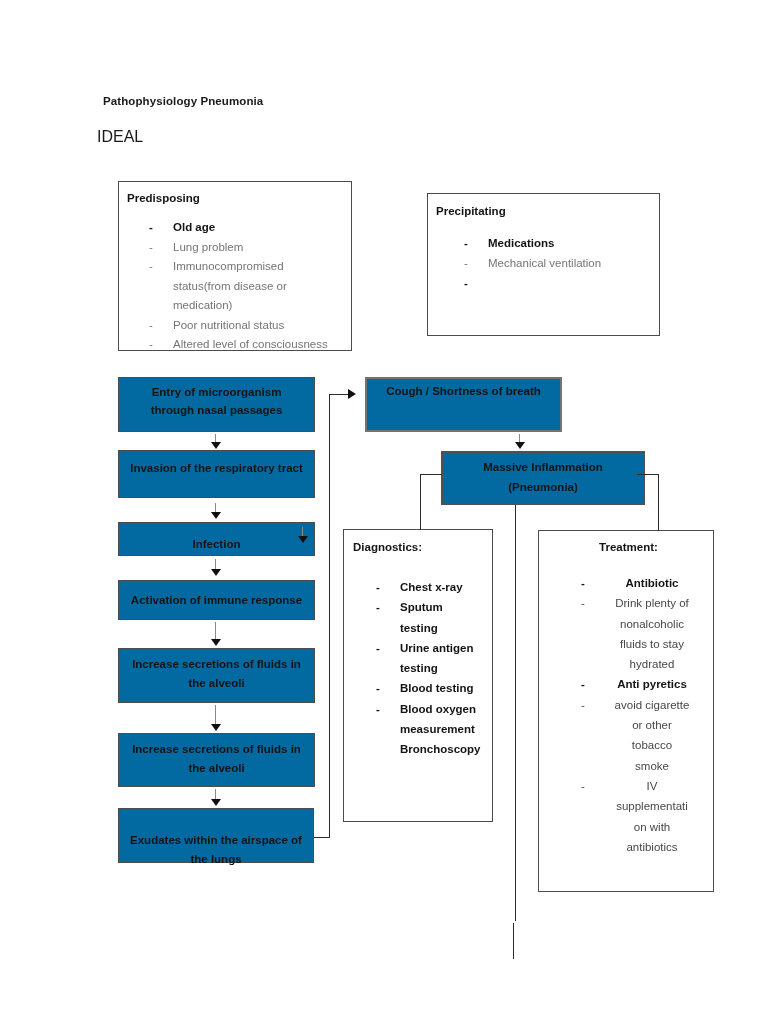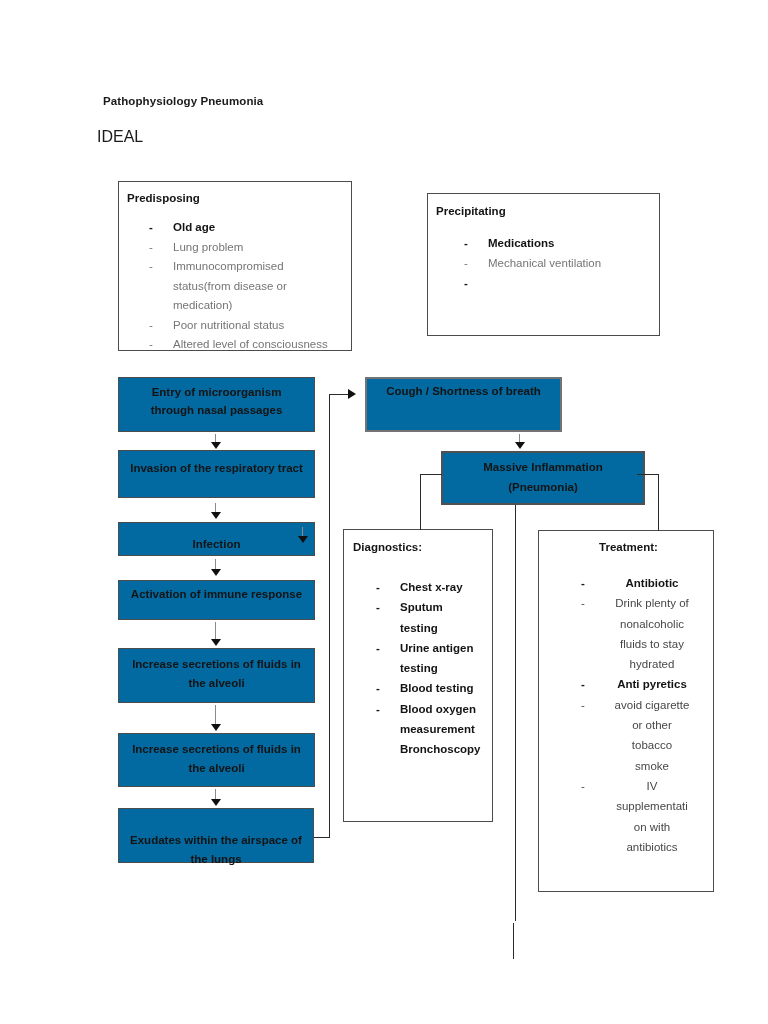--- a/index.html
+++ b/index.html
@@ -29,21 +29,21 @@
   #diagnostics .dash-list { margin-top:20px; margin-left:23px; line-height:20.3px; }
   #treatment { left:538px; top:530px; width:176px; height:362px; padding:6px 4px 6px 9px;text-align:center; }
   #treatment .dash-list { margin-top:16px; margin-left:23px; line-height:20.3px; }
 
   
   .flowbox { position:absolute; border:1px solid #4c4c4c; background:#0369a1; font-size:11.5px;
              font-weight:700; color:#141414; text-align:center; white-space:pre-line; }
   #fb-entry       { left:118px; top:377px; width:197px; height:55px; padding-top:5px;  line-height:18px; }
   #fb-invasion    { left:118px; top:450px; width:197px; height:48px; padding-top:8px;  line-height:18px; }
   #fb-infection   { left:118px; top:522px; width:197px; height:34px; padding-top:12px;  line-height:18px; }
-  #fb-activation  { left:118px; top:580px; width:197px; height:40px; padding-top:4px;  line-height:18px; }
+  #fb-activation  { left:118px; top:580px; width:197px; height:40px; padding-top:10px;  line-height:18px; }
   #fb-secretions1 { left:118px; top:648px; width:197px; height:55px; padding-top:6px;  line-height:19px; }
   #fb-secretions2 { left:118px; top:733px; width:197px; height:54px; padding-top:6px;  line-height:19px; }
   #fb-exudates    { left:118px; top:808px; width:196px; height:55px; padding-top:22px;  line-height:19px; }
   #fb-cough       { left:365px; top:377px; width:197px; height:55px; padding-top:3px;  line-height:18px; border:2px solid #737373; }
   #fb-massive     { left:441px; top:451px; width:204px; height:54px; padding-top:4px;  line-height:20px; border:2px solid #515151; }
 
   
   .hline { position:absolute; height:1px; background:#2b2b2b; }
   .vline { position:absolute; width:1px;  background:#2b2b2b; }
 

